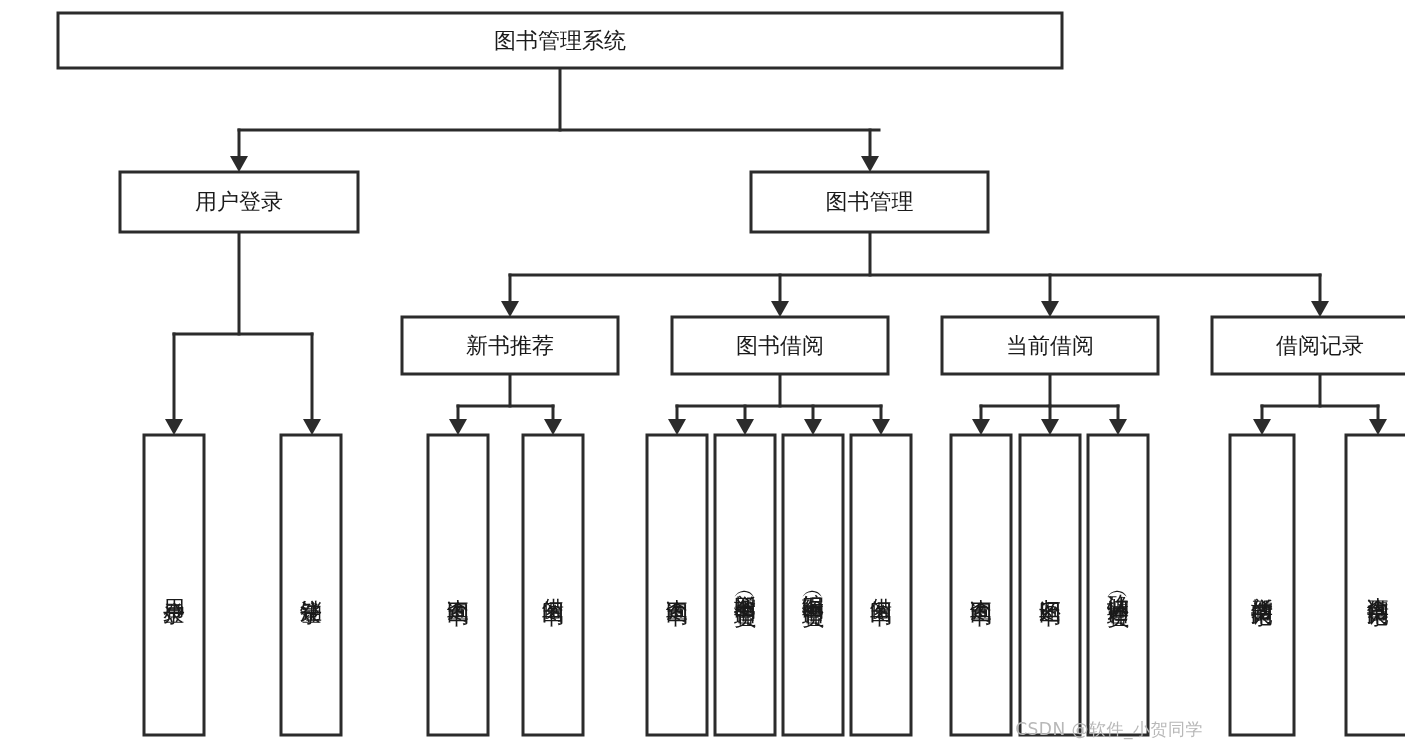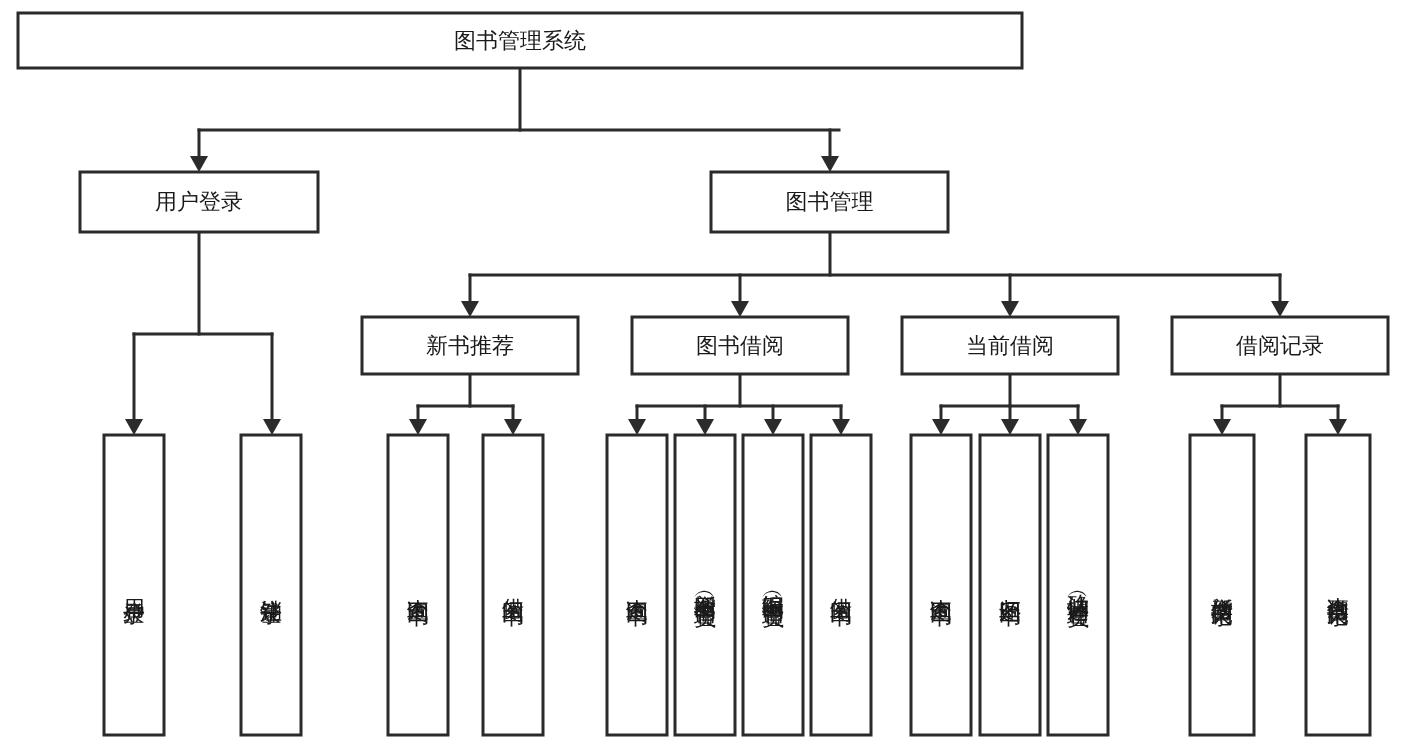--- a/index.html
+++ b/index.html
@@ -11,20 +11,21 @@
     width: 1405px;
     height: 747px;
     font-family: "DejaVu Sans", "Liberation Sans", sans-serif;
     overflow: hidden;
     position: relative;
   }
   #diagram-root {
     position: relative;
     width: 1171px;
     height: 747px;
+    margin-left: 40px;
   }
   svg#tree-svg {
     position: absolute;
     left: 0;
     top: 0;
     width: 1405px;
     height: 747px;
     display: block;
   }
   .node-box {
@@ -203,13 +204,14 @@
       <div class="leaf-label-wrap" style="left: 1048px; top: 435px; width: 60px; height: 300px;">
         <span class="leaf-label">确认归还（管理员）</span>
       </div>
       <div class="leaf-label-wrap" style="left: 1190px; top: 435px; width: 64px; height: 300px;">
         <span class="leaf-label">新增借阅记录</span>
       </div>
       <div class="leaf-label-wrap" style="left: 1306px; top: 435px; width: 64px; height: 300px;">
         <span class="leaf-label">查询借阅记录</span>
       </div>
     </div>
+  <div class="watermark">CSDN @软件_小贺同学</div>
 </div>
 
 </body></html>

